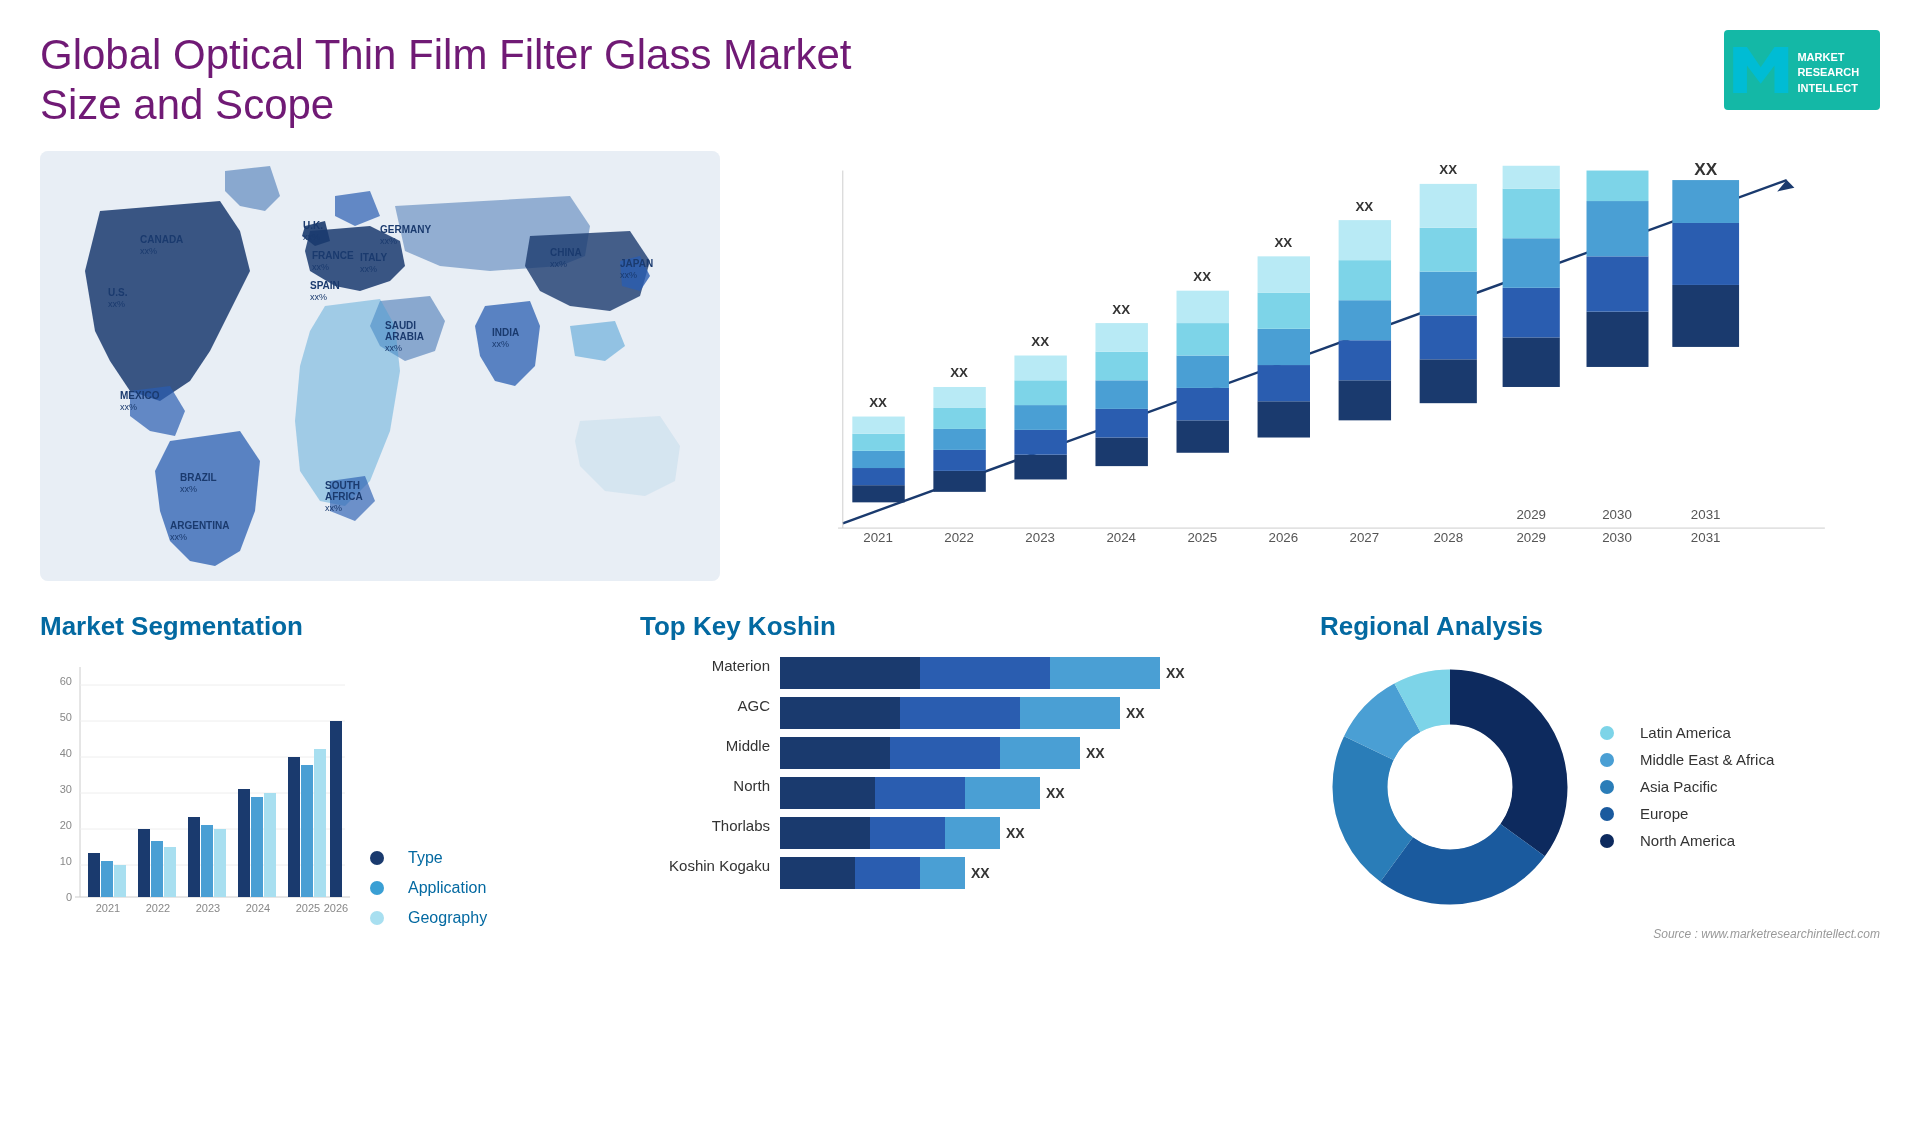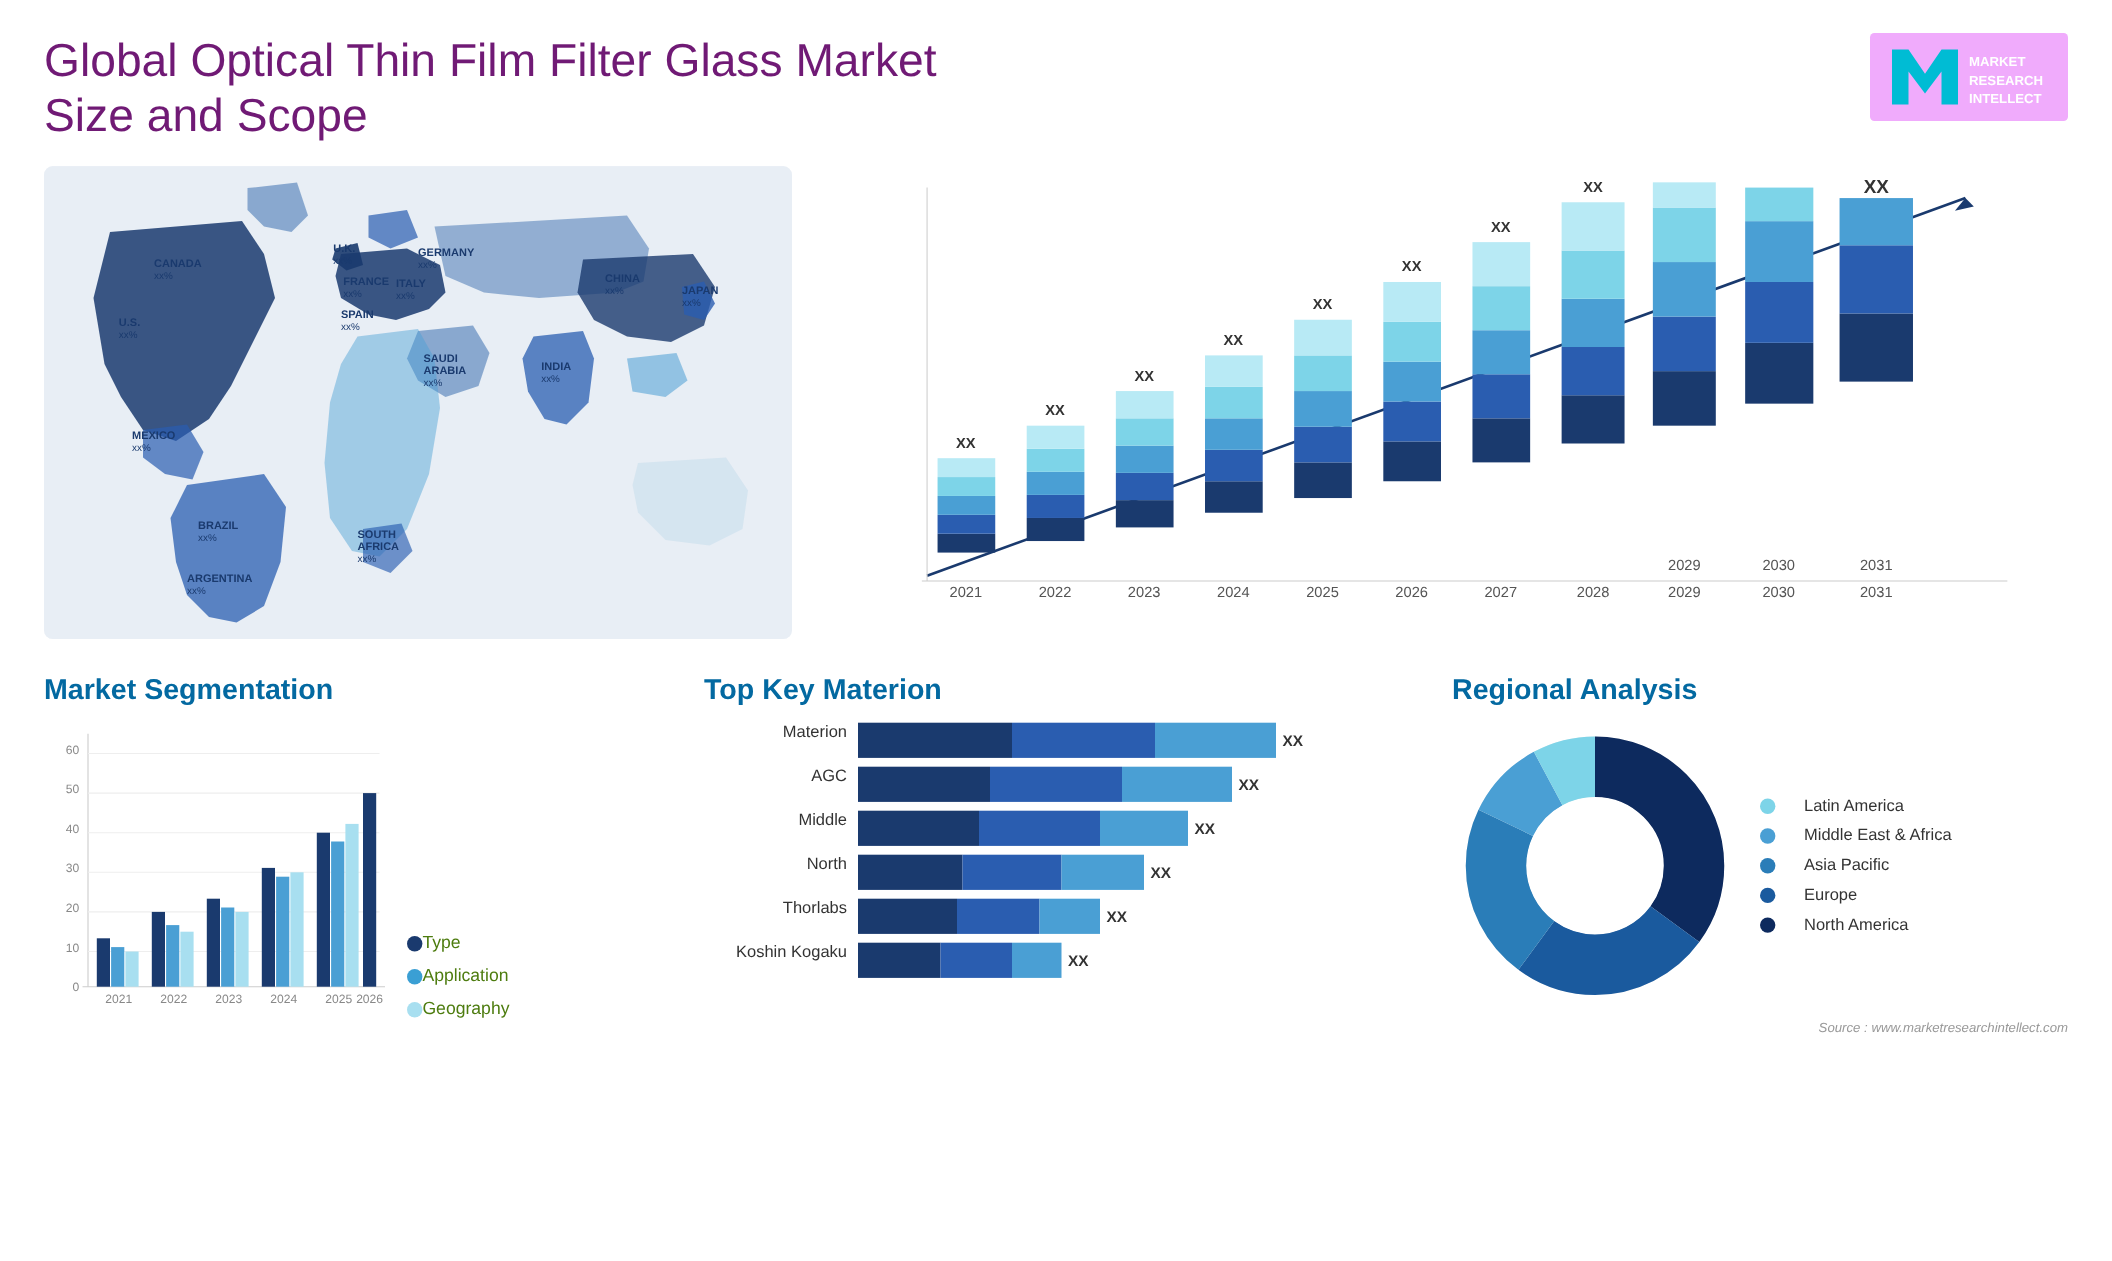--- a/index.html
+++ b/index.html
@@ -35,26 +35,26 @@
     }
 
     .logo-area {
       display: flex;
       flex-direction: column;
       align-items: center;
       gap: 5px;
     }
 
     .logo-box {
-      width: 180px;
+      width: 156px;
       height: 80px;
-      background: #f0abfc;
+      background: #14b8a6;
       display: flex;
       align-items: center;
-      justify-content: flex-end;
+      justify-content: center;
       border-radius: 4px;
       position: relative;
     }
 
     
     .main-content {
       display: grid;
       grid-template-columns: 680px 1fr;
       grid-template-rows: 430px 1fr;
       gap: 20px;
@@ -115,23 +115,23 @@
     .seg-legend {
       display: flex;
       flex-direction: column;
       gap: 12px;
       padding-top: 20px;
     }
 
     .legend-item {
       display: flex;
       align-items: center;
-      gap: 0;
+      gap: 24px;
       font-size: 16px;
-      color: #4d7c0f;
+      color: #0369a1;
     }
 
     .legend-dot {
       width: 14px;
       height: 14px;
       border-radius: 50%;
       flex-shrink: 0;
     }
 
     
@@ -509,21 +509,21 @@
             </div>
             <div class="legend-item">
               <div class="legend-dot" style="background:#a8dff0;"></div>
               <span>Geography</span>
             </div>
           </div>
         </div>
       </div>
 
       <div class="players-section">
-        <h2 class="section-title">Top Key Materion</h2>
+        <h2 class="section-title">Top Key Koshin</h2>
         <div class="players-list">
 
           <div class="player-row">
             <div class="player-name">Materion</div>
             <div class="player-bar-container">
               <div class="player-bar" style="width:380px;">
                 <div class="bar-segment" style="width:140px;background:#1a3a6e;"></div>
                 <div class="bar-segment" style="width:130px;background:#2a5db0;"></div>
                 <div class="bar-segment" style="width:110px;background:#4a9fd4;"></div>
               </div>

